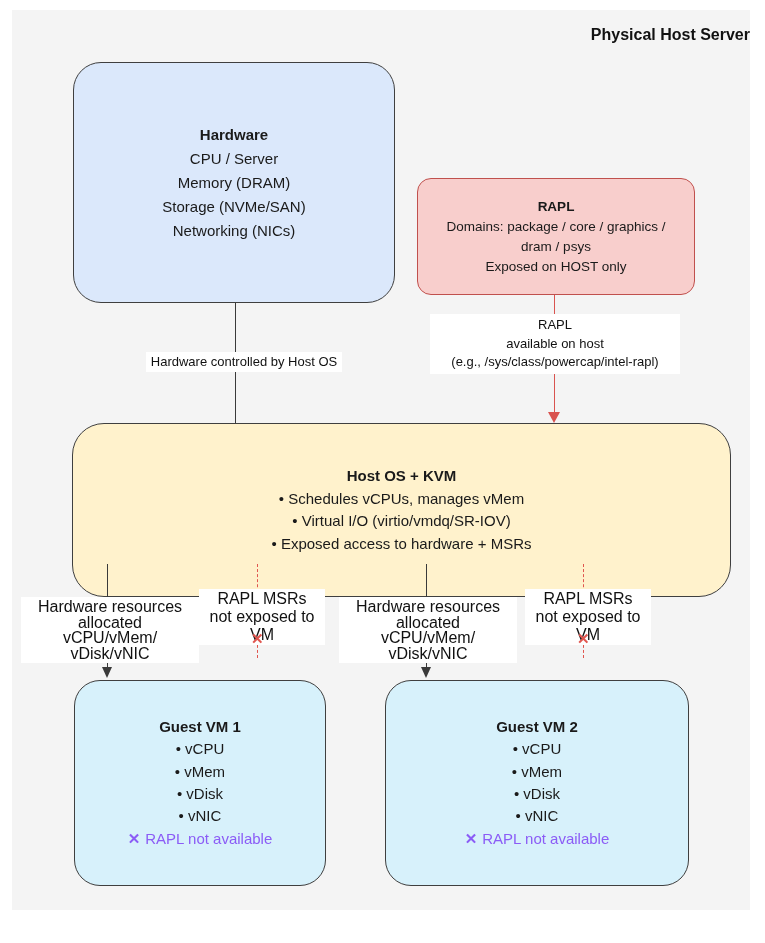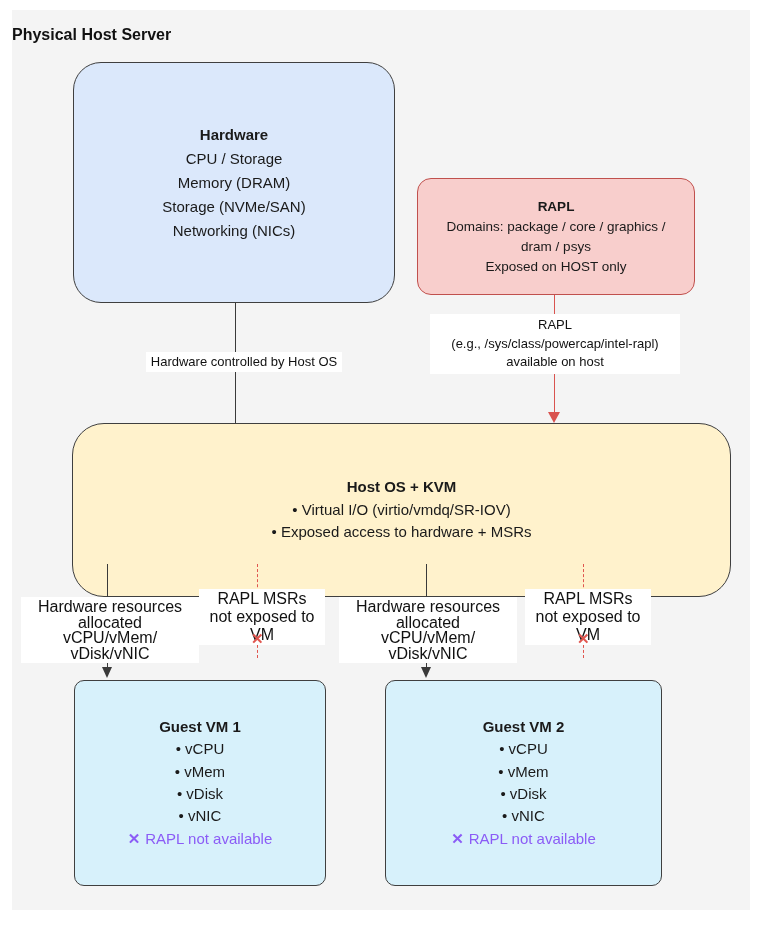--- a/index.html
+++ b/index.html
@@ -1,33 +1,33 @@
 <!DOCTYPE html>
 <html><head>
 <meta charset="utf-8">
 <style>
   html,body{margin:0;padding:0;background:#ffffff;}
   #page{position:relative;width:765px;height:943px;background:#ffffff;
         font-family:"Liberation Sans",sans-serif;color:#1a1a1a;overflow:hidden;}
   .canvas{position:absolute;left:12px;top:10px;width:738px;height:900px;background:#f4f4f4;}
-  .diagram-title{position:absolute;left:12px;top:26px;width:738px;text-align:left;
+  .diagram-title{position:absolute;left:12px;top:26px;width:738px;text-align:right;
         font-size:16px;font-weight:bold;color:#111;}
   .node{position:absolute;display:flex;flex-direction:column;justify-content:center;
         align-items:center;text-align:center;box-sizing:border-box;}
   .node .nt{font-weight:bold;}
   .hw{left:73px;top:62px;width:322px;height:241px;background:#dbe8fb;
       border:1.5px solid #3f3f3f;border-radius:28px;font-size:15px;line-height:24px;}
   .rapl{left:417px;top:178px;width:278px;height:117px;background:#f8cecc;
       border:1.5px solid #c0504d;border-radius:14px;font-size:13.5px;line-height:20px;}
   .host{left:72px;top:423px;width:659px;height:174px;background:#fff2cc;
       border:1.5px solid #3f3f3f;border-radius:32px;font-size:15px;line-height:22.5px;}
   .vm{width:252px;height:206px;background:#d7f1fb;border:1.5px solid #3f3f3f;
-      border-radius:10px;font-size:15px;line-height:22.4px;}
+      border-radius:26px;font-size:15px;line-height:22.4px;}
   .vm1{left:74px;top:680px;}
-  .vm2{left:385px;top:680px;width:277px;text-align:center;}
+  .vm2{left:385px;top:680px;width:304px;text-align:center;}
   .warn{color:#8b5cf6;}
   .warn .cross{font-weight:bold;margin-right:5px;}
   .vline{position:absolute;width:0;border-left:1.8px solid #3a3a3a;}
   .vline-red{position:absolute;width:0;border-left:1.8px solid #d9534f;}
   .vline-red-dashed{position:absolute;width:0;border-left:1.8px dashed #e0564f;}
   .arrow-down{position:absolute;width:0;height:0;border-left:5.5px solid transparent;
       border-right:5.5px solid transparent;border-top:11px solid #3a3a3a;}
   .arrow-down-red{position:absolute;width:0;height:0;border-left:6px solid transparent;
       border-right:6px solid transparent;border-top:11px solid #d9534f;}
   .edge-label{position:absolute;background:#ffffff;text-align:center;color:#111;}
@@ -40,46 +40,47 @@
 </head>
 <body>
 
 <div id="page">
   <div class="canvas"></div>
 
   <div class="diagram-title">Physical Host Server</div>
 
   <div class="node hw">
     <div class="nt">Hardware</div>
-    <div>CPU / Storage</div>
+    <div>CPU / Server</div>
     <div>Memory (DRAM)</div>
     <div>Storage (NVMe/SAN)</div>
     <div>Networking (NICs)</div>
   </div>
 
   <div class="node rapl">
     <div class="nt">RAPL</div>
     <div>Domains: package / core / graphics /</div>
     <div>dram / psys</div>
     <div>Exposed on HOST only</div>
   </div>
 
   <div class="vline" style="left:235px;top:303px;height:120px;"></div>
   <div class="edge-label lbl-hw2host">Hardware controlled by Host OS</div>
 
   <div class="vline-red" style="left:554px;top:295px;height:118px;"></div>
   <div class="arrow-down-red" style="left:548px;top:412px;"></div>
   <div class="edge-label lbl-rapl2host">
     <div>RAPL</div>
+    <div>available on host</div>
     <div>(e.g., /sys/class/powercap/intel-rapl)</div>
-    <div>available on host</div>
   </div>
 
   <div class="node host">
     <div class="nt">Host OS + KVM</div>
+    <div>• Schedules vCPUs, manages vMem</div>
     <div>• Virtual I/O (virtio/vmdq/SR-IOV)</div>
     <div>• Exposed access to hardware + MSRs</div>
   </div>
 
   <div class="vline" style="left:107px;top:564px;height:104px;"></div>
   <div class="arrow-down" style="left:102px;top:667px;"></div>
   <div class="edge-label lbl-alloc" style="left:21px;">
     <div>Hardware resources allocated</div>
     <div>vCPU/vMem/</div>
     <div>vDisk/vNIC</div>

